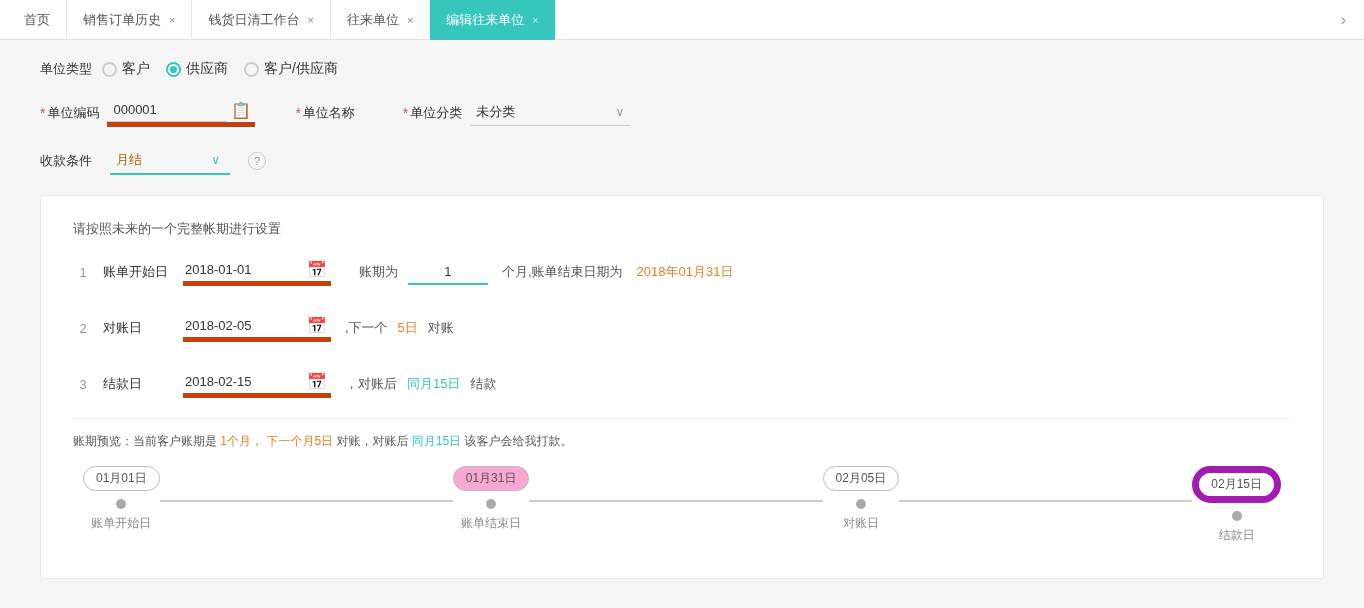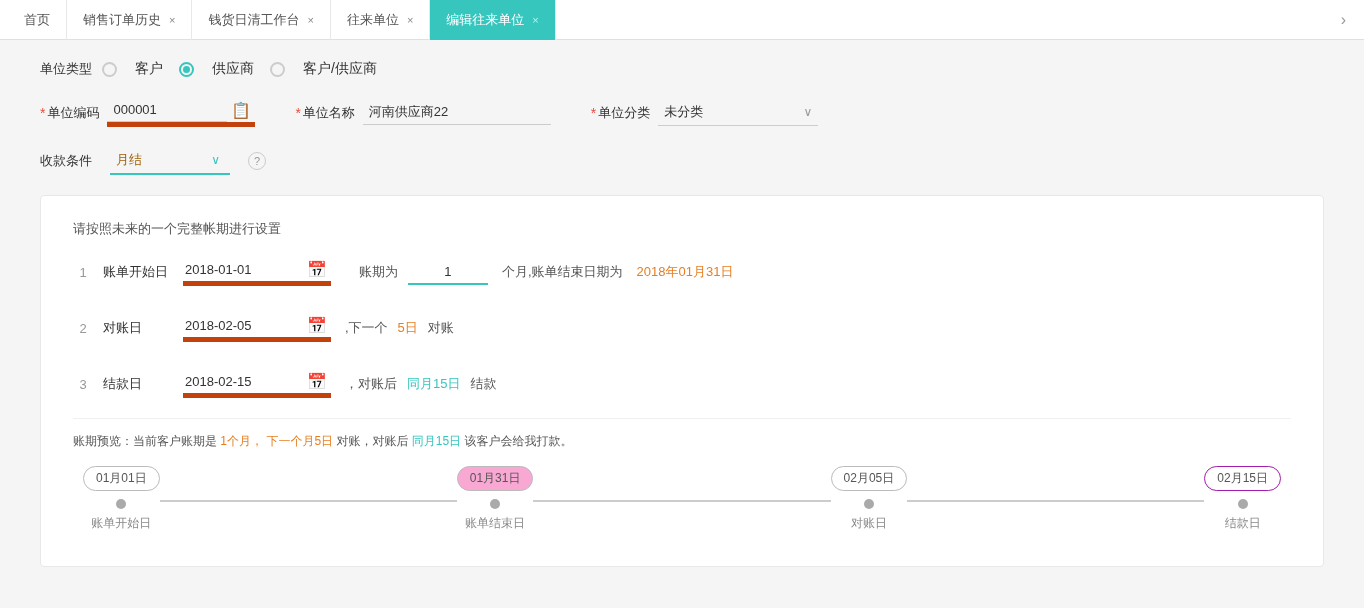--- a/index.html
+++ b/index.html
@@ -75,21 +75,21 @@
 
     
     .radio-group {
       display: flex;
       align-items: center;
       gap: 16px;
     }
     .radio-item {
       display: flex;
       align-items: center;
-      gap: 18px;
+      gap: 5px;
       cursor: pointer;
     }
     .radio-circle {
       width: 15px;
       height: 15px;
       border-radius: 50%;
       border: 2px solid #ccc;
       display: flex;
       align-items: center;
       justify-content: center;
@@ -302,21 +302,20 @@
       <span class="form-label" style="margin-right:8px;">单位编码</span>
       <div class="input-with-icon">
         <input type="text" class="" value="000001" style="border-top: none; border-right: none; border-left: none; border-image: initial; outline: none; font-size: 13px; width: 120px; background: transparent; color: rgb(51, 51, 51); border-bottom: 1px solid rgb(204, 204, 204); padding: 4px 6px;">
         <span class="calendar-icon" style="color:#36c6be;">📋</span>
       </div>
     </div>
 
     <div class="form-field">
       <span class="required-star">*</span>
       <span class="form-label" style="margin-right:8px;">单位名称</span>
-      <input type="text" class="text-input" value="河南供应商22" style="min-width: 160px;">
     </div>
 
     <div class="form-field">
       <span class="required-star">*</span>
       <span class="form-label" style="margin-right:8px;">单位分类</span>
       <div class="select-field">
         <span class="select-value">未分类</span>
         <span class="select-arrow">∨</span>
       </div>
     </div>
@@ -403,21 +402,21 @@
 
         <div style="display:flex;flex-direction:column;align-items:center;">
           <div style="background:#fff;border:1px solid #bbb;border-radius:20px;padding:3px 12px;font-size:12px;color:#555;white-space:nowrap;margin-bottom:8px;">02月05日</div>
           <div style="width:10px;height:10px;border-radius:50%;background:#aaa;"></div>
           <div style="font-size:12px;color:#888;margin-top:6px;white-space:nowrap;">对账日</div>
         </div>
 
         <div style="flex:1;height:10px;border-bottom:2px solid #ccc;margin:0 0;align-self:flex-start;margin-top:26px;"></div>
 
         <div style="display:flex;flex-direction:column;align-items:center;">
-          <div style="background:#fff;border:1px solid #a21caf;border-radius:20px;padding:3px 12px;font-size:12px;color:#555;white-space:nowrap;margin-bottom:8px;">02月15日</div>
+          <div style="background:#fff;border:7px solid #a21caf;border-radius:20px;padding:3px 12px;font-size:12px;color:#555;white-space:nowrap;margin-bottom:8px;">02月15日</div>
           <div style="width:10px;height:10px;border-radius:50%;background:#aaa;"></div>
           <div style="font-size:12px;color:#888;margin-top:6px;white-space:nowrap;">结款日</div>
         </div>
       </div>
     </div>
   </div>
 
 </div>
 
 </body></html>

